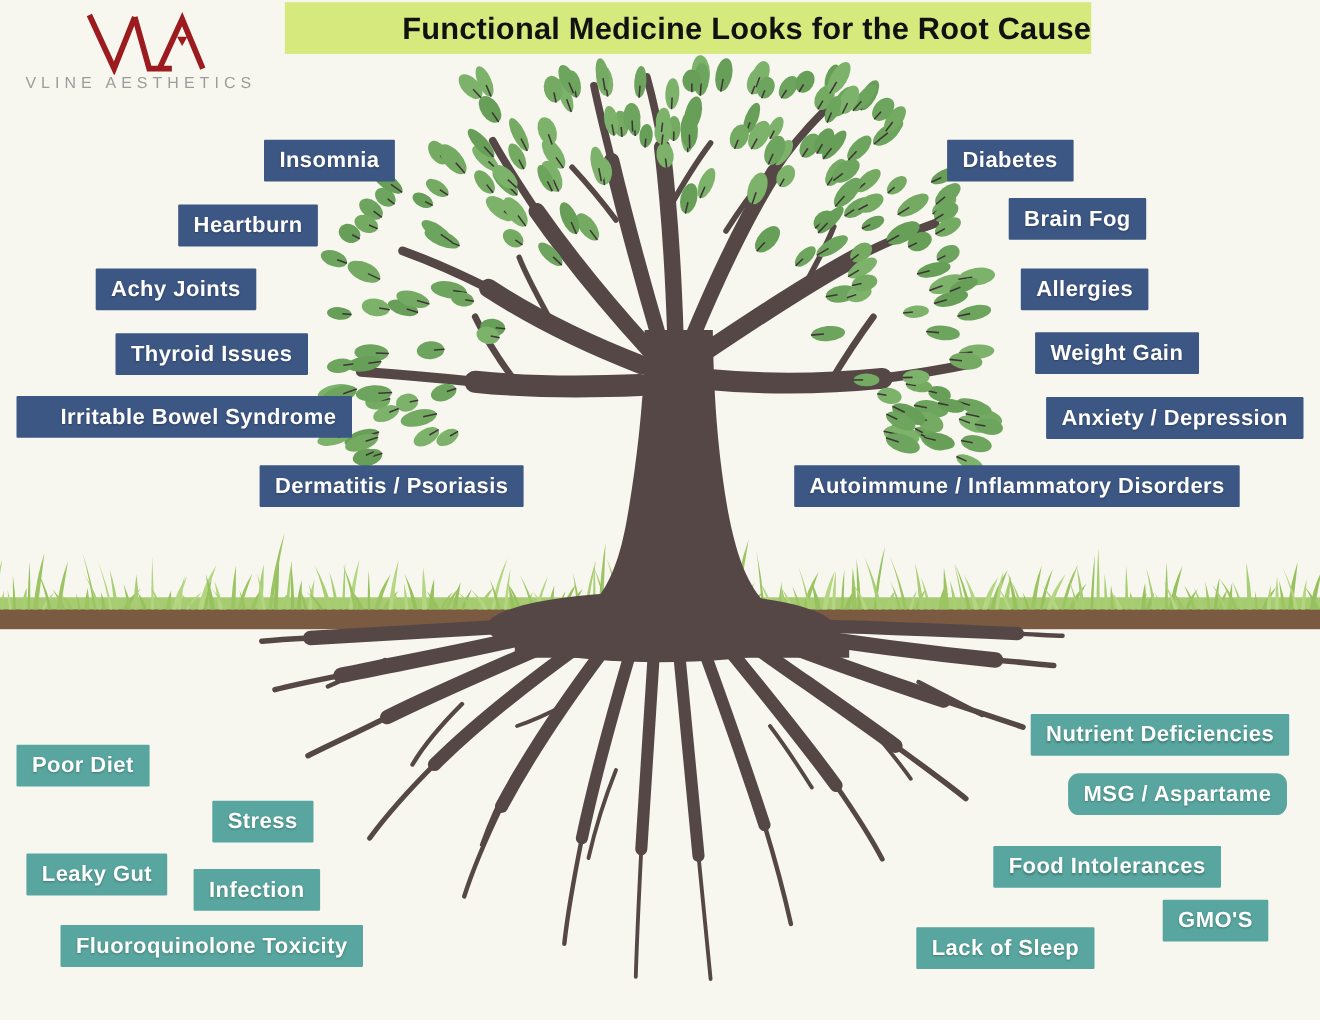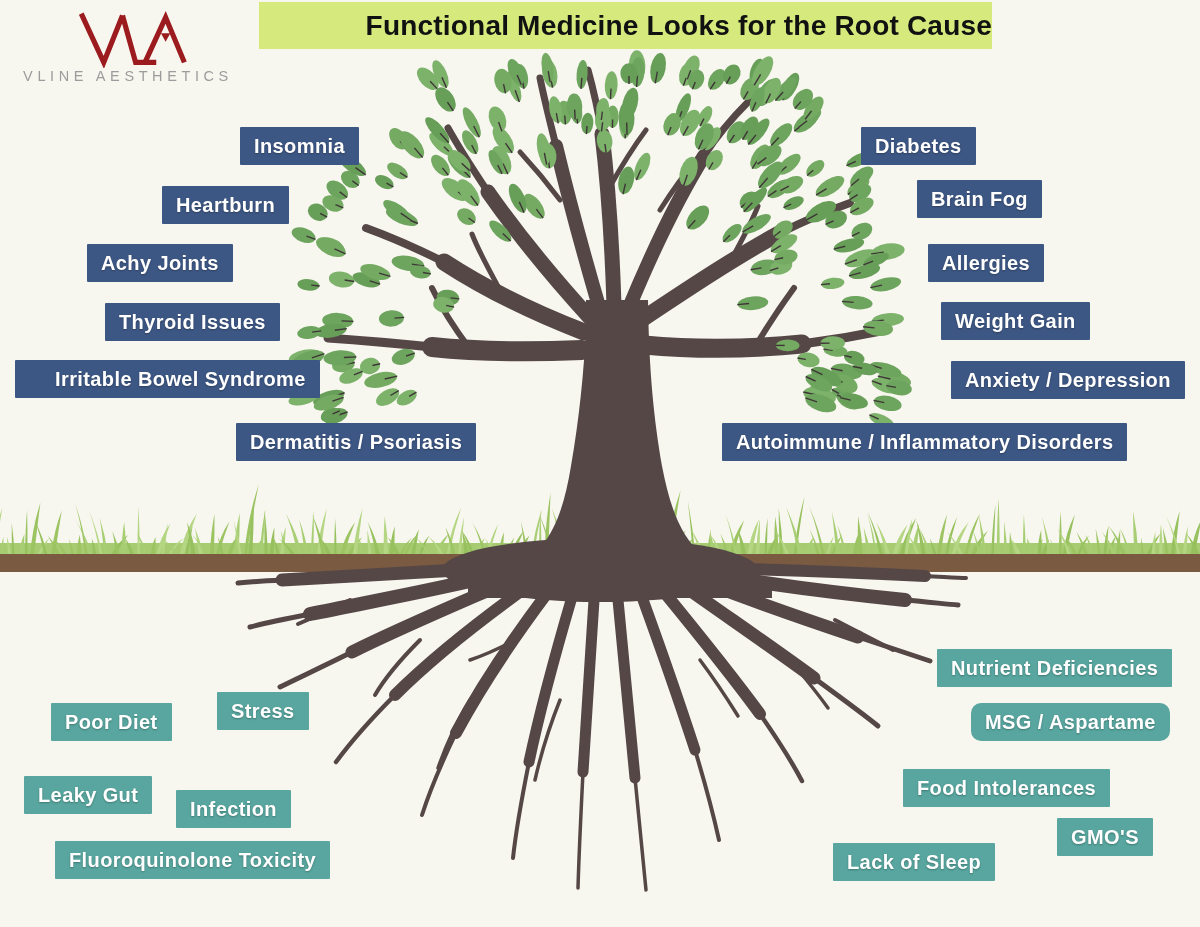--- a/index.html
+++ b/index.html
@@ -1079,22 +1079,22 @@
   <div class="tag symptom" style="left:15px;  top:360px;padding-left:40px;">Irritable Bowel Syndrome</div>
   <div class="tag symptom" style="left:205px; top:423px;margin-left:31px;">Dermatitis / Psoriasis</div>
 
   <div class="tag symptom" style="left:861px; top:127px;">Diabetes</div>
   <div class="tag symptom" style="left:917px; top:180px;">Brain Fog</div>
   <div class="tag symptom" style="left:928px; top:244px;">Allergies</div>
   <div class="tag symptom" style="left:941px; top:302px;">Weight Gain</div>
   <div class="tag symptom" style="left:951px; top:361px;">Anxiety / Depression</div>
   <div class="tag symptom" style="left:722px; top:423px;">Autoimmune / Inflammatory Disorders</div>
 
-  <div class="tag cause" style="left:15px;  top:703px;margin-left:36px;">Poor Diet</div>
-  <div class="tag cause" style="left:193px; top:692px;margin-left:24px;">Stress</div>
+  <div class="tag cause" style="left:15px;  top:677px;">Poor Diet</div>
+  <div class="tag cause" style="left:193px; top:728px;">Stress</div>
   <div class="tag cause" style="left:24px;  top:776px;">Leaky Gut</div>
   <div class="tag cause" style="left:176px; top:790px;">Infection</div>
   <div class="tag cause" style="left:55px;  top:841px;">Fluoroquinolone Toxicity</div>
 
   <div class="tag cause" style="left:937px;  top:649px;">Nutrient Deficiencies</div>
   <div class="tag cause" style="left:971px;  top:703px;border-radius:10px;">MSG / Aspartame</div>
   <div class="tag cause" style="left:903px;  top:769px;">Food Intolerances</div>
   <div class="tag cause" style="left:1057px; top:818px;">GMO'S</div>
   <div class="tag cause" style="left:833px;  top:843px;">Lack of Sleep</div>
 

